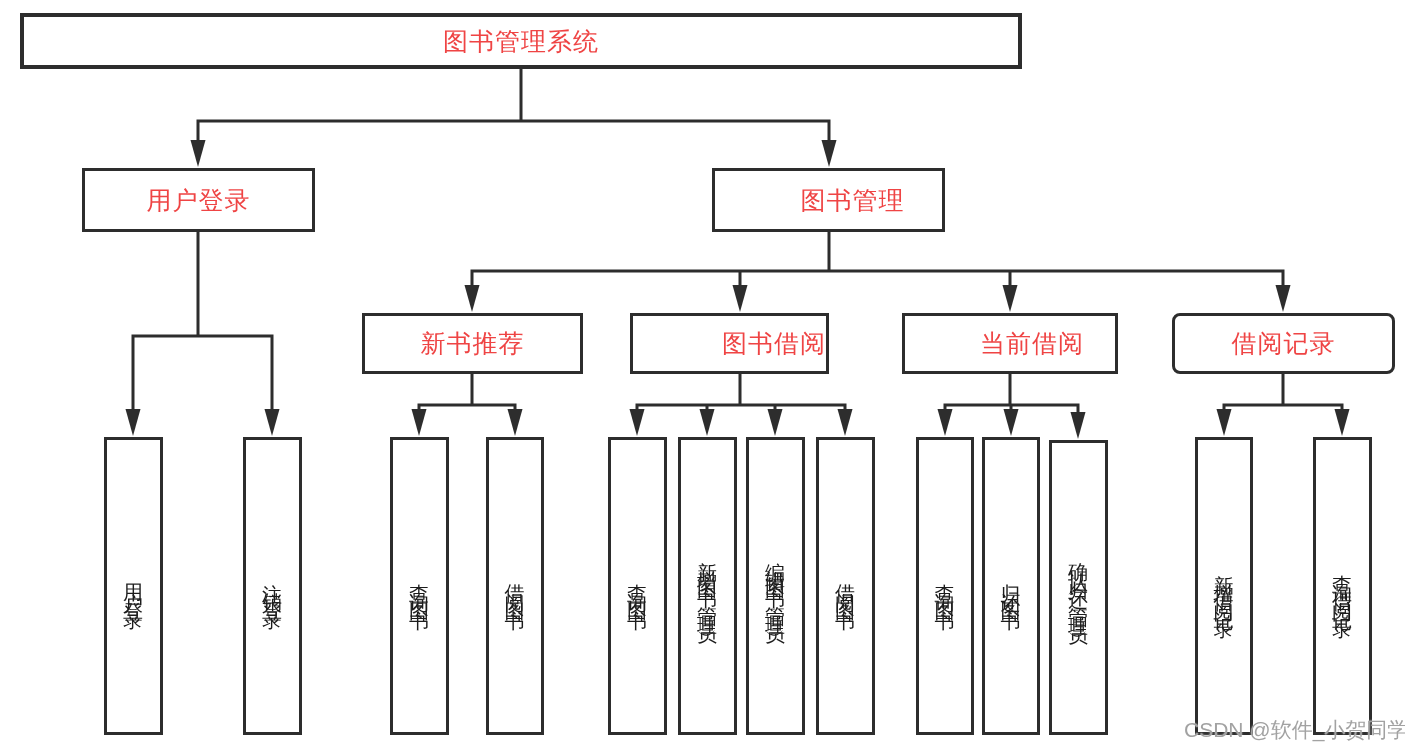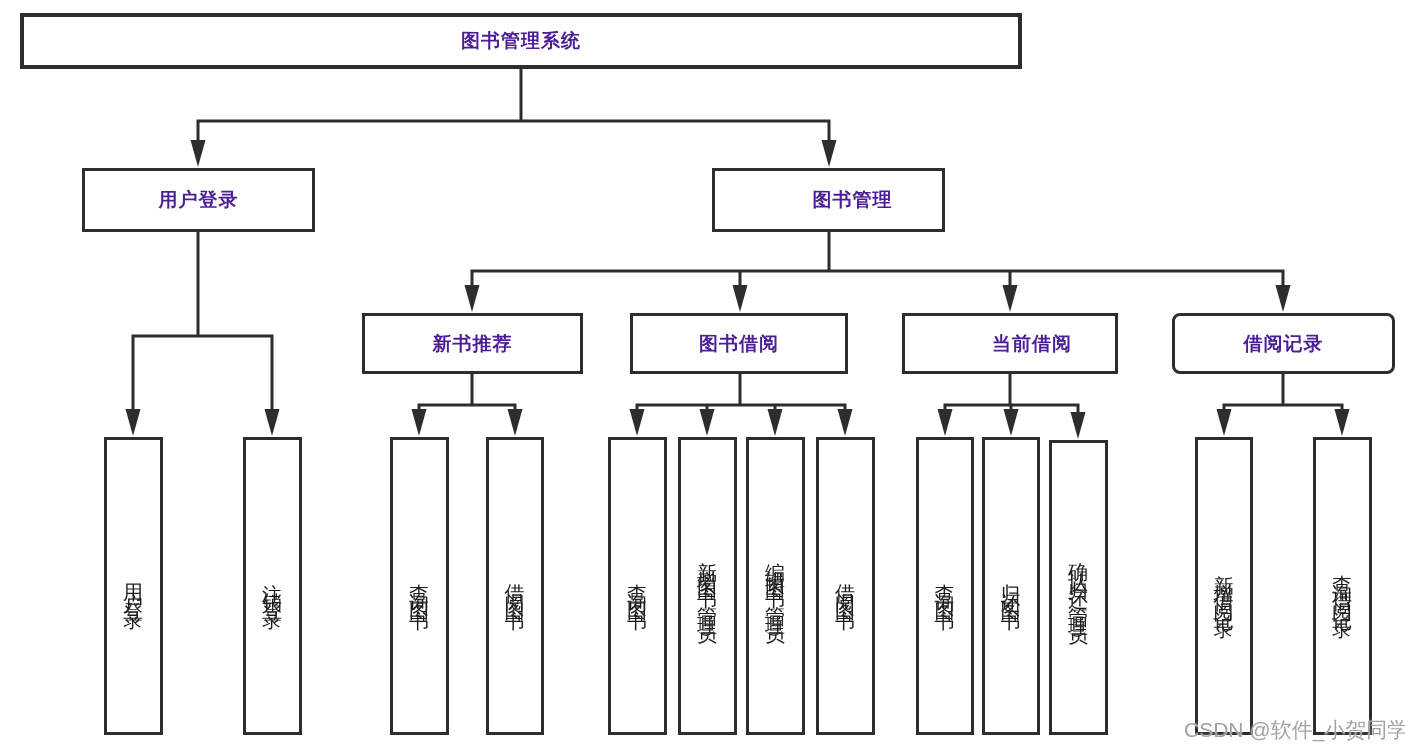--- a/index.html
+++ b/index.html
@@ -13,21 +13,21 @@
   #wires{position:absolute;left:0;top:0;z-index:0;}
   .hbox{
     position:absolute;
     box-sizing:border-box;
     border:3px solid #2d2d2d;
     background:#fff;
     display:flex;align-items:center;justify-content:center;
     z-index:1;
   }
   .hbox span{
-    font-size:19px;color:#4c1d95;letter-spacing:1px;white-space:nowrap;font-weight:bold;
+    font-size:25px;color:#ef4444;letter-spacing:1px;white-space:nowrap;
   }
   .vbox{
     position:absolute;
     box-sizing:border-box;
     border:3px solid #2d2d2d;
     background:#fff;
     display:flex;align-items:center;justify-content:center;
     top:437px;height:298px;
     z-index:1;
   }
@@ -100,21 +100,21 @@
   <div class="hbox" style="left:82px;top:168px;width:233px;height:64px;">
     <span>用户登录</span>
   </div>
   <div class="hbox" style="left:712px;top:168px;width:233px;height:64px;padding-left:48px;">
     <span>图书管理</span>
   </div>
 
   <div class="hbox" style="left:362px;top:313px;width:221px;height:61px;text-align:center;">
     <span>新书推荐</span>
   </div>
-  <div class="hbox" style="left:630px;top:313px;width:218px;height:61px;">
+  <div class="hbox" style="left:630px;top:313px;width:199px;height:61px;justify-content:flex-end;">
     <span>图书借阅</span>
   </div>
   <div class="hbox" style="left:902px;top:313px;width:216px;height:61px;padding-left:44px;">
     <span>当前借阅</span>
   </div>
   <div class="hbox" style="left:1172px;top:313px;width:223px;height:61px;border-radius:8px;">
     <span>借阅记录</span>
   </div>
 
   <div class="vbox" style="left:104px;width:59px;">

